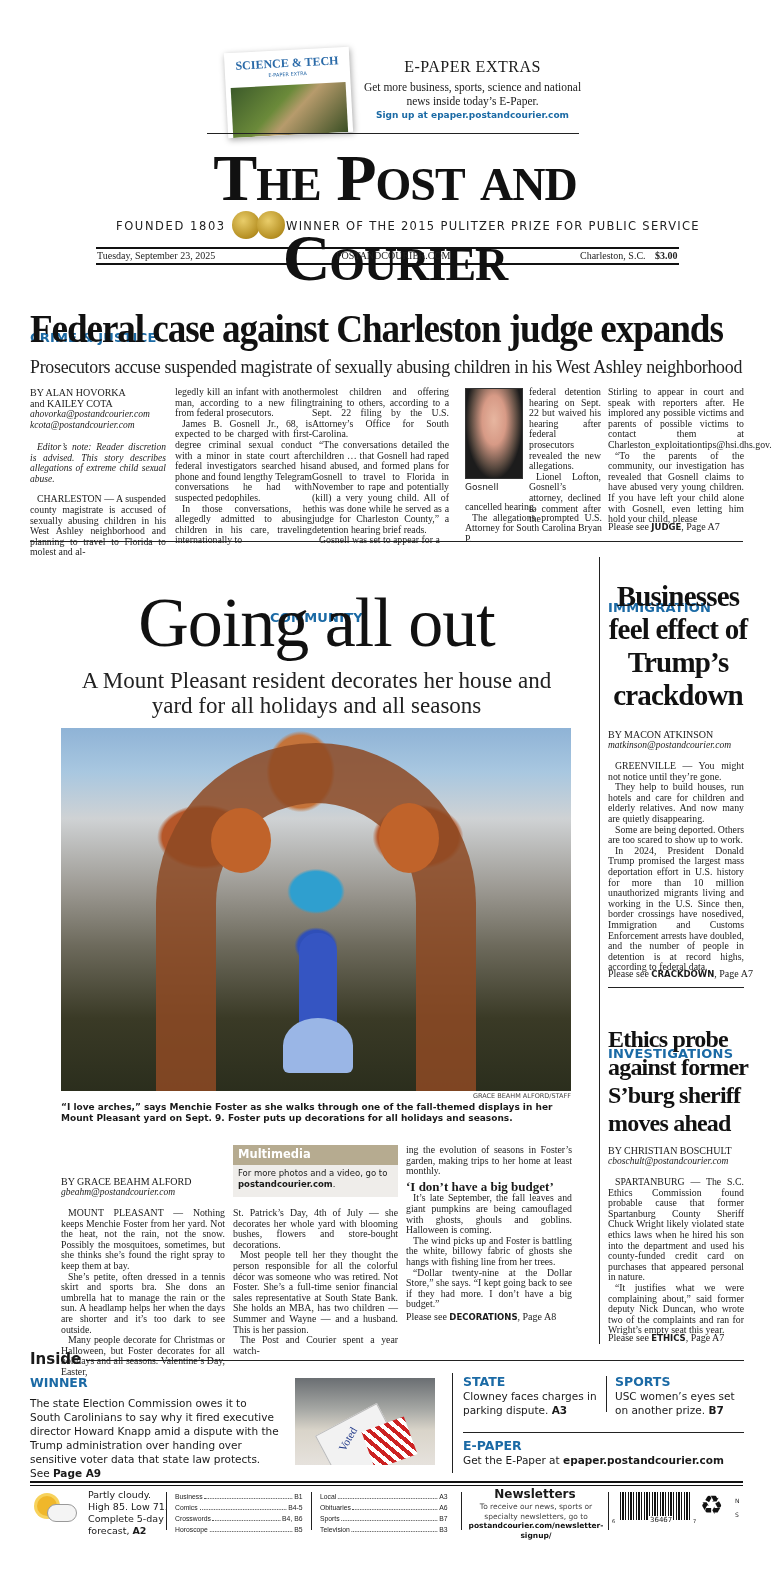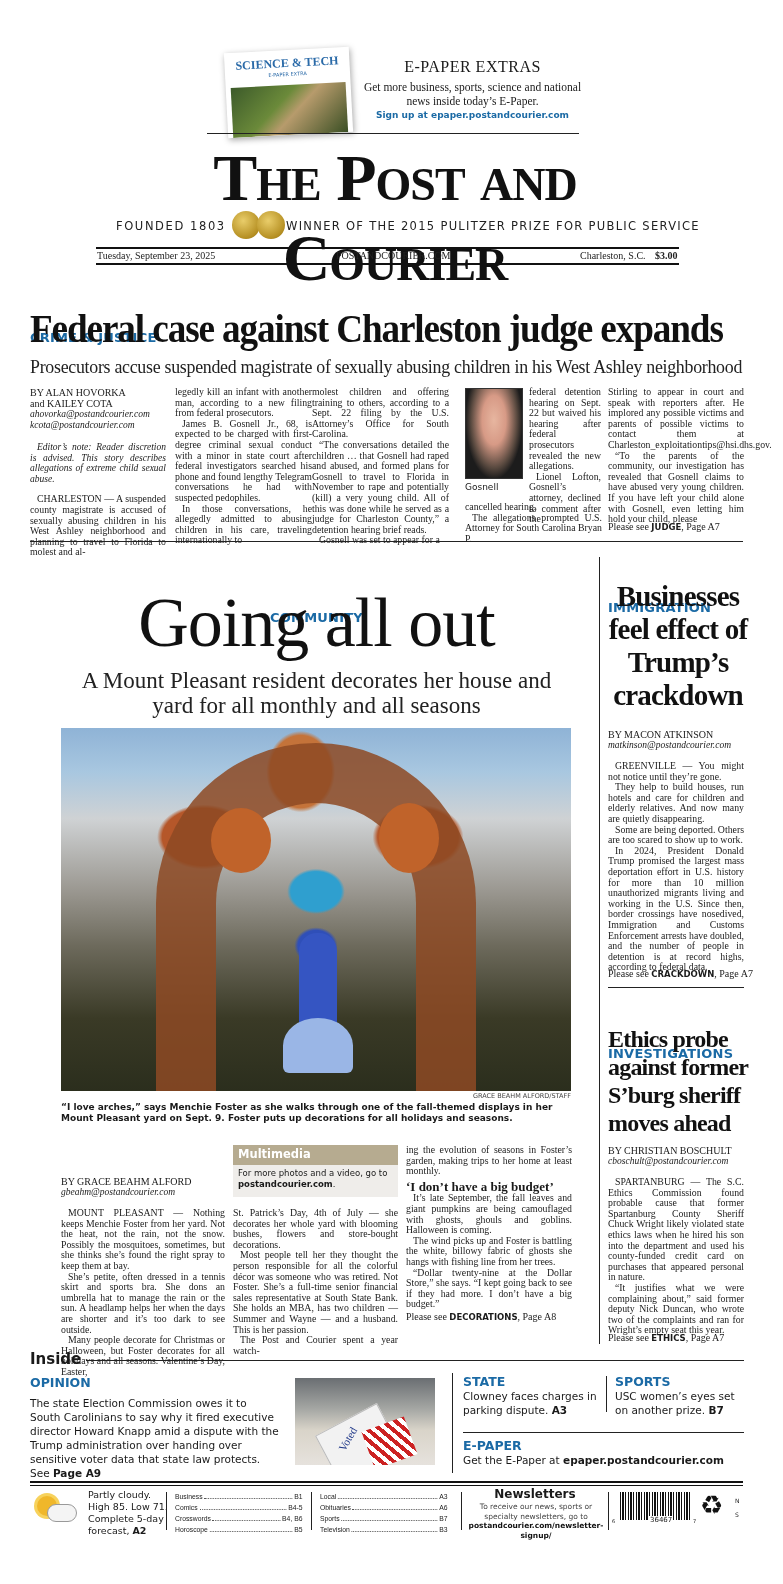--- a/index.html
+++ b/index.html
@@ -150,21 +150,21 @@
   <p class="noind">Stirling to appear in court and speak with reporters after. He implored any possible victims and parents of possible victims to contact them at Charleston_exploitationtips@hsi.dhs.gov.</p>
   <p>“To the parents of the community, our investigation has revealed that Gosnell claims to have abused very young children. If you have left your child alone with Gosnell, even letting him hold your child, please</p>
 </div>
 <div class="abs see" style="left:608px;top:521px;">
   <span>Please see </span><b>JUDGE</b><span>, Page A7</span>
 </div>
 <div class="abs section-rule"></div>
 
 <div class="abs kicker feat-kicker">COMMUNITY</div>
 <div class="abs feat-head">Going all out</div>
-<div class="abs feat-deck">A Mount Pleasant resident decorates her house and yard for all monthly and all seasons</div>
+<div class="abs feat-deck">A Mount Pleasant resident decorates her house and yard for all holidays and all seasons</div>
 <div class="abs feat-photo">
   <div class="abs" style="left:95px;top:15px;width:320px;height:360px;border-radius:160px 160px 0 0;border:60px solid #8e4a24;border-bottom:none;opacity:0.85;"></div>
   <div class="abs" style="left:150px;top:80px;width:60px;height:65px;border-radius:50%;background:#c0632a;"></div>
   <div class="abs" style="left:318px;top:75px;width:60px;height:70px;border-radius:50%;background:#c0632a;"></div>
   <div class="abs" style="left:238px;top:205px;width:38px;height:130px;border-radius:18px 18px 4px 4px;background:#3555c2;"></div>
   <div class="abs" style="left:222px;top:290px;width:70px;height:55px;border-radius:50% 50% 6px 6px;background:#9ab6e6;"></div>
 </div>
 <div class="abs photo-credit">GRACE BEAHM ALFORD/STAFF</div>
 <div class="abs feat-cap">“I love arches,” says Menchie Foster as she walks through one of the fall-themed displays in her Mount Pleasant yard on Sept. 9. Foster puts up decorations for all holidays and seasons.</div>
 
@@ -223,21 +223,21 @@
   <p style="margin-top:10px;">SPARTANBURG — The S.C. Ethics Commission found probable cause that former Spartanburg County Sheriff Chuck Wright likely violated state ethics laws when he hired his son into the department and used his county-funded credit card on purchases that appeared personal in nature.</p>
   <p>“It justifies what we were complaining about,” said former deputy Nick Duncan, who wrote two of the complaints and ran for Wright’s empty seat this year.</p>
 </div>
 <div class="abs see" style="left:608px;top:1332px;">
   <span>Please see </span><b>ETHICS</b><span>, Page A7</span>
 </div>
 
 <div class="abs inside-title">Inside</div>
 <div class="abs inside-rule"></div>
 
-<div class="abs inside-kick" style="left:30px;top:1375px;">OPINION</div>
+<div class="abs inside-kick" style="left:30px;top:1375px;">WINNER</div>
 <div class="abs inside-text" style="left:30px;top:1396px;width:250px;">
   <span>The state Election Commission owes it to South Carolinians to say why it fired executive director Howard Knapp amid a dispute with the Trump administration over handing over sensitive voter data that state law protects. See </span><b>Page A9</b>
 </div>
 <div class="abs vote-photo">
   <div class="bg"></div>
   <div class="box"></div>
   <div class="stripes"></div>
   <div class="voted">Voted</div>
 </div>
 <div class="abs" style="left:452px;top:1373px;width:1px;height:100px;background:#222;"></div>

